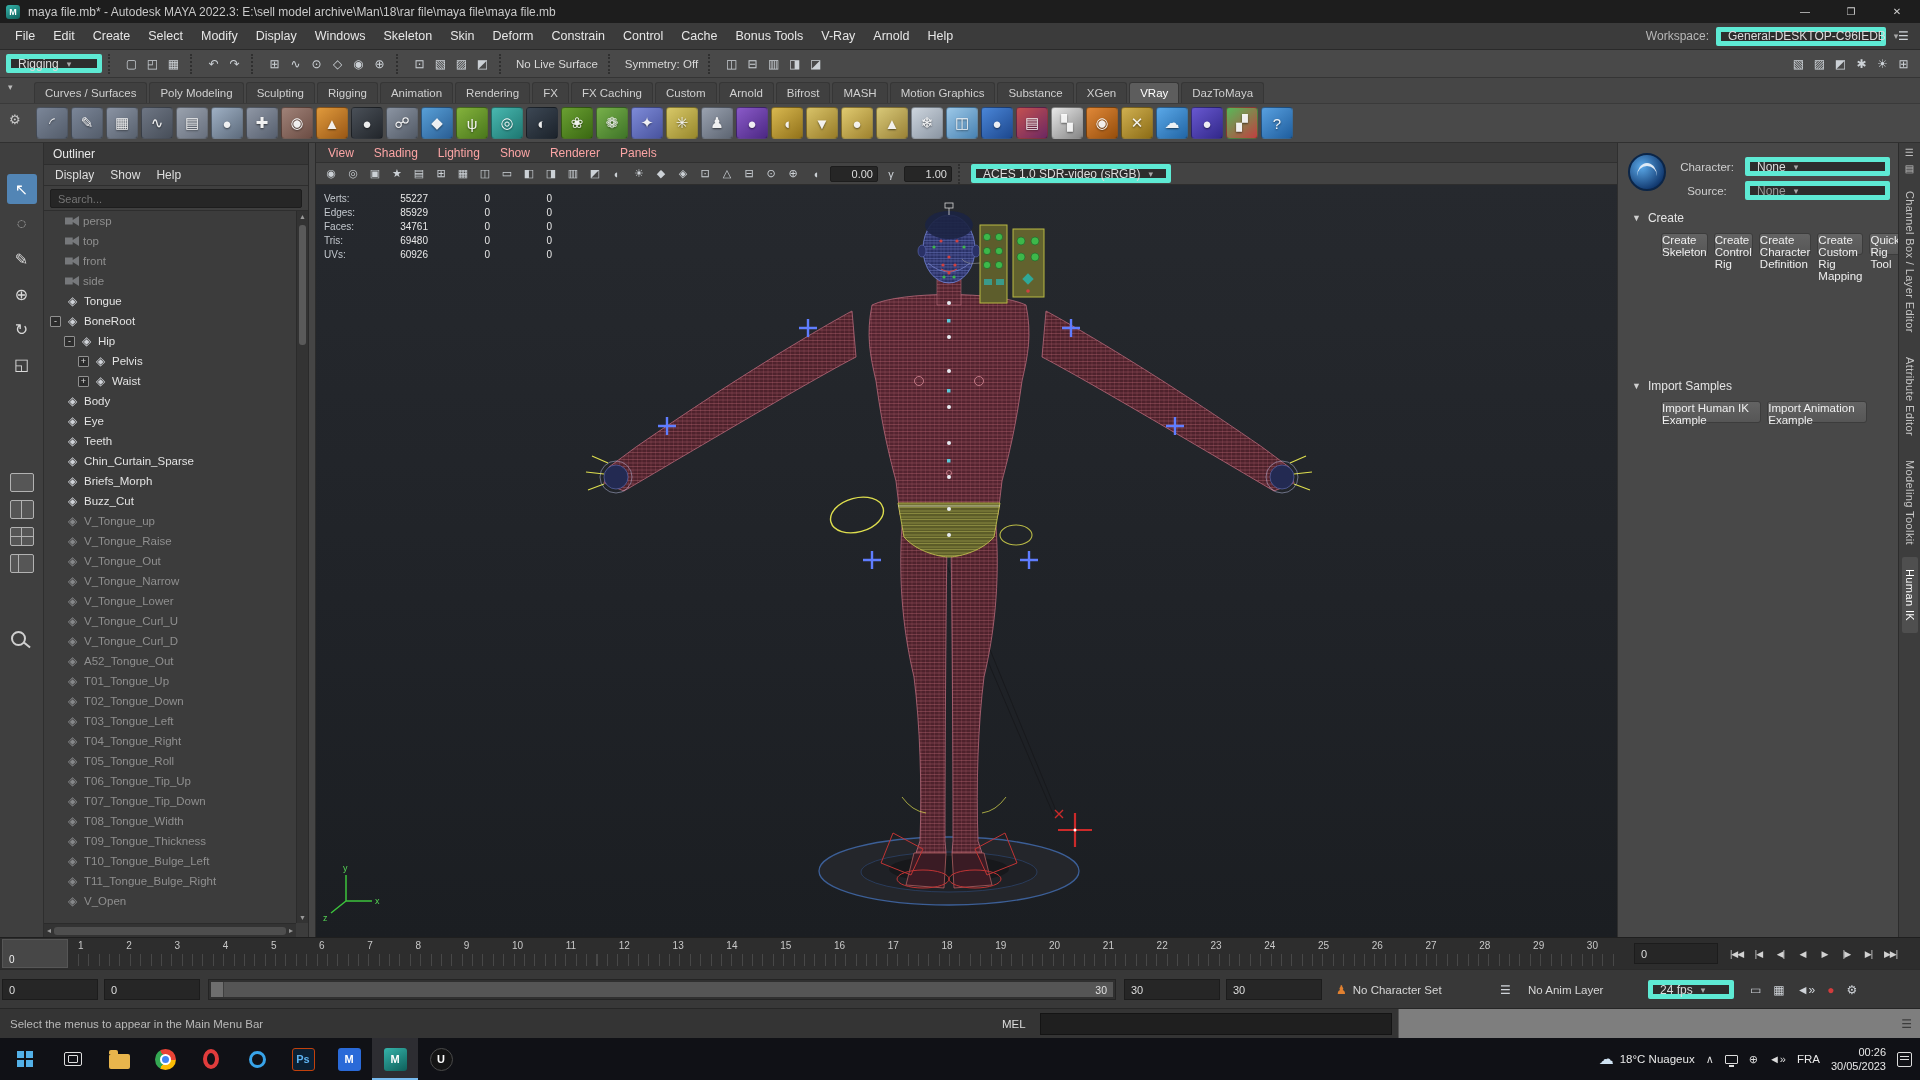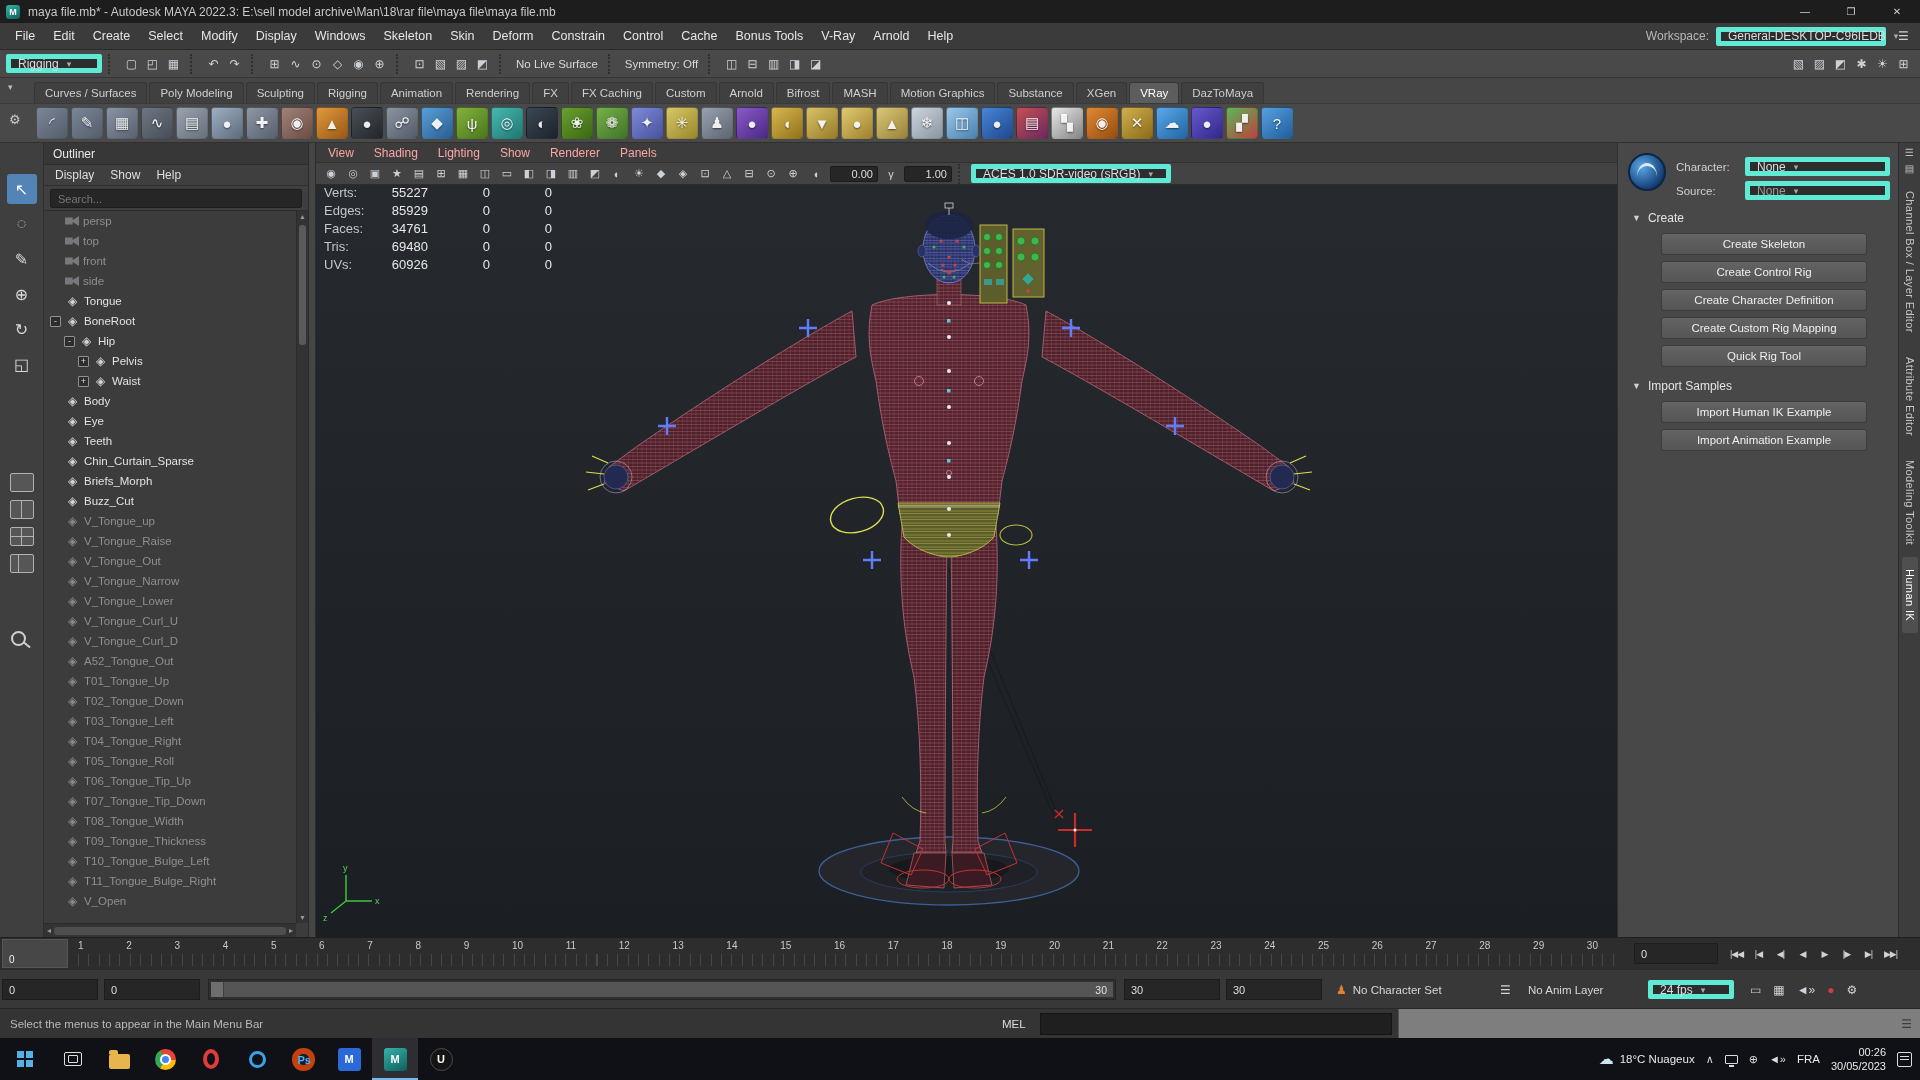--- a/index.html
+++ b/index.html
@@ -68,33 +68,33 @@
   .o-hthumb{flex:1;height:8px;margin:0 3px;background:#4e4e4e;border-radius:3px;}
   .divider{left:309px;top:143px;width:7px;height:794px;background:#454545;border-right:1px solid #2c2c2c;}
   
   .viewport{left:316px;top:143px;width:1301px;height:794px;background:#3c3c3c;}
   .vp-menus{height:20px;background:#3c3c3c;display:flex;gap:20px;padding:0 12px;align-items:center;font-size:12px;color:#fca5a5;border-bottom:1px solid #303030;}
   .vp-toolbar{height:22px;background:#434343;display:flex;align-items:center;gap:2px;padding:0 4px;border-bottom:1px solid #2d2d2d;}
   .vp-ic{width:22px;height:18px;display:grid;place-items:center;font-size:11px;color:#ccd1d6;}
   .vp-field{width:48px;height:16px;background:#262626;border:1px solid #1d1d1d;color:#ddd;font-size:11px;display:flex;align-items:center;justify-content:flex-end;padding:0 4px;border-radius:2px;}
   .vp-scene{position:absolute;top:42px;left:0;width:1301px;height:752px;background:linear-gradient(180deg,#26292e 0%,#202328 55%,#1b1e22 100%);overflow:hidden;}
   .vp-scene svg{display:block;width:100%;height:100%;}
-  .hud{position:absolute;top:0;left:8px;display:grid;grid-template-columns:44px 60px 62px 62px;row-gap:3px;font-size:13px;color:#c3c8ce;}
+  .hud{position:absolute;top:8px;left:8px;display:grid;grid-template-columns:44px 60px 62px 62px;row-gap:3px;font-size:10px;color:#c3c8ce;}
   .hud .v{text-align:right;color:#e8e8e8;}
   
   .hik{left:1617px;top:143px;width:281px;height:794px;background:#484848;border-left:1px solid #2f2f2f;font-size:11.5px;}
   .hik-logo{position:absolute;left:10px;top:10px;width:38px;height:38px;border-radius:50%;background:radial-gradient(circle at 35% 35%,#5aa8e8,#11386e 75%);border:2px solid #0b2547;}
   .hik-logo::after{content:"";position:absolute;left:7px;top:8px;width:20px;height:10px;border-radius:50% 50% 0 0/100% 100% 0 0;border-top:3px solid #dfeaf6;}
   .hik-row{position:absolute;left:58px;right:8px;display:flex;align-items:center;gap:7px;}
-  .hik-label{width:62px;text-align:left;color:#cfcfcf;}
+  .hik-label{width:62px;text-align:center;color:#cfcfcf;}
   .hik-dd{flex:1;}
   .hik-dd .dim{color:#9a9a9a;}
   .hik-sec{position:absolute;left:14px;display:flex;align-items:center;gap:7px;color:#e4e4e4;font-size:12px;}
   .hik-sec .tri{font-size:9px;color:#cfcfcf;}
-  .hik-btns{position:absolute;left:43px;width:206px;display:flex;flex-direction:column;gap:6px;}
+  .hik-btns{position:absolute;left:43px;width:206px;display:flex;flex-direction:row;gap:6px;}
   .hik-btn{height:22px;background:linear-gradient(#636363,#565656);border:1px solid #3c3c3c;border-radius:3px;color:#efefef;font-size:11.5px;display:grid;place-items:center;}
   
   .strip{left:1898px;top:143px;width:22px;height:794px;background:#3d3d3d;border-left:1px solid #2c2c2c;display:flex;flex-direction:column;align-items:center;padding-top:4px;}
   .strip-ic{color:#bfbfbf;font-size:10px;height:16px;}
   .strip-label{writing-mode:vertical-rl;font-size:11px;color:#c6c6c6;padding:12px 2px;letter-spacing:.4px;white-space:nowrap;}
   .strip-label.active{color:#fff;background:#4f4f4f;border-radius:2px;}
   
   .timeline{left:0;right:0;top:937px;height:32px;background:#2d2d2d;border-top:1px solid #1f1f1f;}
   .tl-strip{position:absolute;left:0;top:0;bottom:0;width:1624px;background:#2d2d2d;}
   .tl-strip::after{content:"";position:absolute;left:78px;right:10px;top:16px;bottom:3px;background:repeating-linear-gradient(90deg,rgba(255,255,255,.13) 0 1px,transparent 1px 10.37px);}
@@ -134,21 +134,21 @@
   .tb-app.active{background:rgba(255,255,255,.12);box-shadow:inset 0 -2px 0 #76b9ed;}
   .ic{display:grid;place-items:center;font-weight:bold;font-size:11px;color:#fff;}
   .ic.taskview{width:18px;height:14px;border:1.5px solid #dedede;border-radius:2px;position:relative;}
   .ic.taskview::after{content:"";position:absolute;left:3px;top:2px;right:3px;bottom:2px;border:1.5px solid #dedede;border-radius:1px;}
   .ic.folder{width:21px;height:15px;background:#e8b54c;border-radius:2px;position:relative;margin-top:4px;}
   .ic.folder::before{content:"";position:absolute;top:-4px;left:0;width:9px;height:4px;background:#e8b54c;border-radius:2px 2px 0 0;}
   .ic.chrome{width:21px;height:21px;border-radius:50%;background:conic-gradient(from -30deg,#ea4335 0 120deg,#fbbc05 0 240deg,#34a853 0 360deg);position:relative;}
   .ic.chrome::after{content:"";position:absolute;inset:5px;background:#4285f4;border:2px solid #fff;border-radius:50%;}
   .ic.opera{width:16px;height:20px;border:4px solid #e03c3c;border-radius:50%;}
   .ic.ringblue{width:17px;height:17px;border:3.5px solid #38a3e8;border-radius:50%;color:transparent;}
-  .ic.ps{width:23px;height:23px;background:#0b2033;border:6px solid #c2410c;border-radius:11px;color:#5eb2f0;}
+  .ic.ps{width:23px;height:23px;background:#0b2033;border:1px solid #c2410c;border-radius:3px;color:#5eb2f0;}
   .ic.bluesq{width:23px;height:23px;background:#2a6ad8;border-radius:3px;}
   .ic.maya{width:23px;height:23px;background:linear-gradient(150deg,#35b3aa,#0e5f5a);border-radius:3px;}
   .ic.unreal{width:23px;height:23px;background:#141414;border:1px solid #4a4a4a;border-radius:50%;}
   .tray{margin-left:auto;display:flex;align-items:center;gap:11px;padding-right:8px;color:#e8e8e8;font-size:11.5px;}
   .weather{display:flex;align-items:center;gap:6px;}
   .cloud{color:#cfe2f2;font-size:15px;position:relative;}
   .cloud::before{content:"";position:absolute;left:-3px;top:0;width:7px;height:7px;border-radius:50%;background:#f0c040;z-index:-1;}
   .tray-ic{color:#dcdcdc;font-size:11px;}
   .tray-mon{width:13px;height:9px;border:1.5px solid #dcdcdc;border-radius:1px;position:relative;}
   .tray-mon::after{content:"";position:absolute;left:3px;right:3px;bottom:-4px;height:2px;background:#dcdcdc;}

